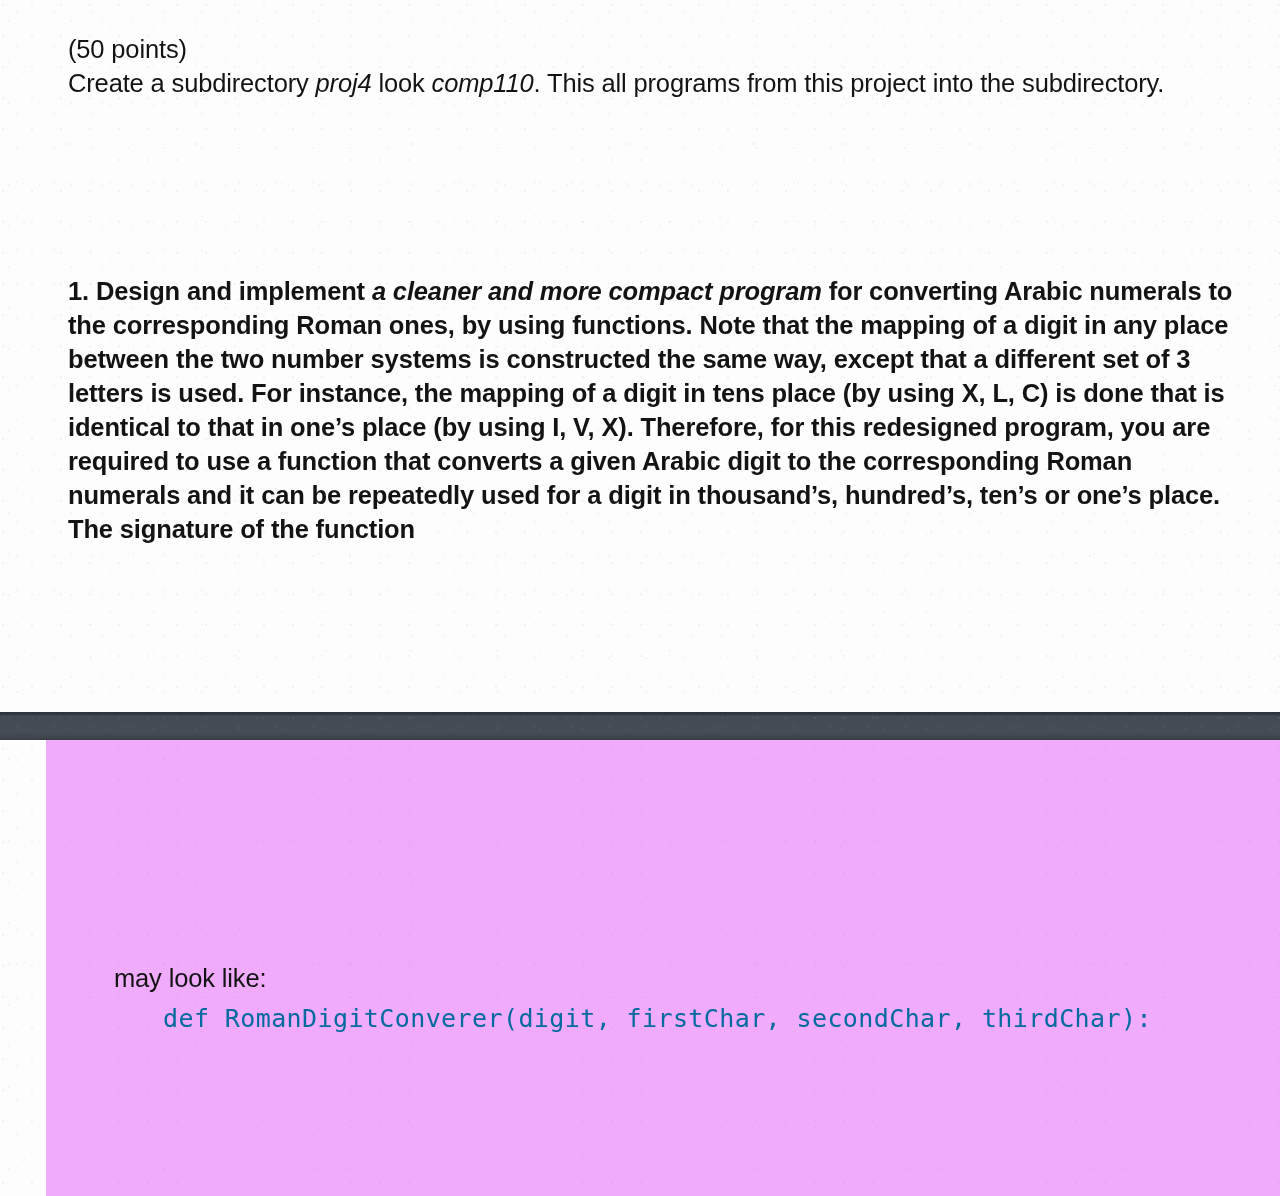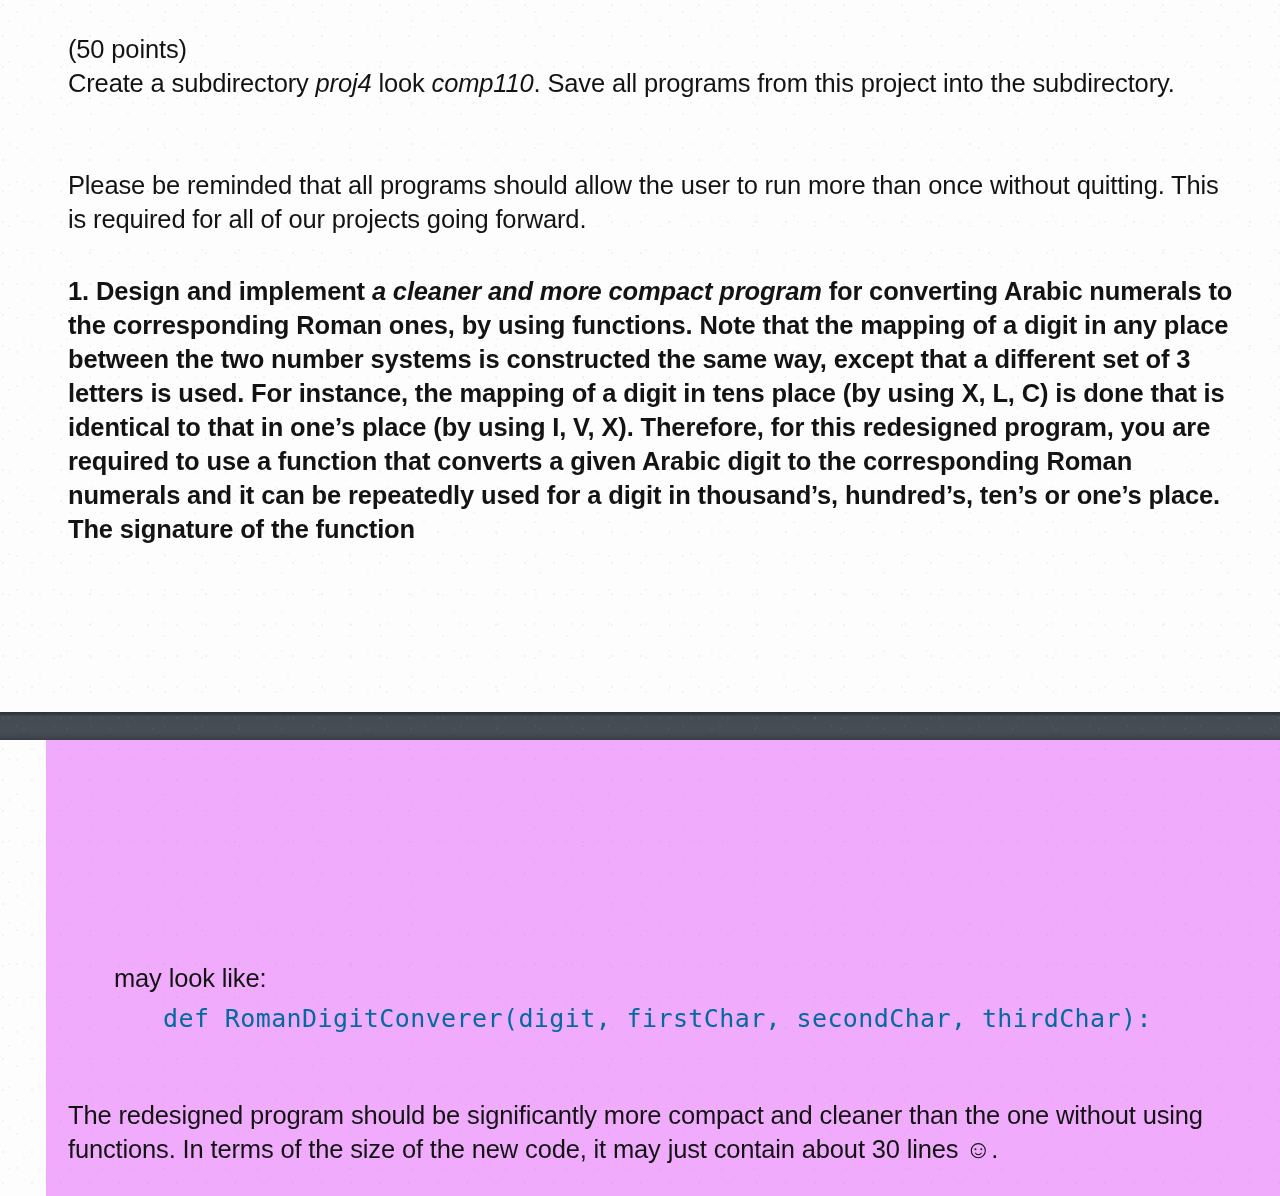--- a/index.html
+++ b/index.html
@@ -116,35 +116,33 @@
   }
 </style>
 </head>
 <body>
 
 <div class="page">
 
   <div class="region-top">
 
     <p class="body-text para-1"><span>(50 points)
-Create a subdirectory </span><em class="italic-term">proj4</em><span> look </span><em class="italic-term">comp110</em><span>. Save all programs from this project into the subdirectory.</span></p>
+Create a subdirectory </span><em class="italic-term">proj4</em><span> look </span><em class="italic-term">comp110</em><span>. This all programs from this project into the subdirectory.</span></p>
 
-    <p class="body-text para-2">Please be reminded that all programs should allow the user to run more than once without quitting. This is required for all of our projects going forward.</p>
 
     <p class="body-text para-3"><span>1. Design and implement </span><em class="italic-term">a cleaner and more compact program</em><span> for converting Arabic numerals to the corresponding Roman ones, by using functions. Note that the mapping of a digit in any place between the two number systems is constructed the same way, except that a different set of 3 letters is used. For instance, the mapping of a digit in tens place (by using X, L, C) is done that is identical to that in one’s place (by using I, V, X). Therefore, for this redesigned program, you are required to use a function that converts a given Arabic digit to the corresponding Roman numerals and it can be repeatedly used for a digit in thousand’s, hundred’s, ten’s or one’s place. The signature of the function</span></p>
 
   </div>
 
   <div class="scan-divider"></div>
 
   <div class="region-bottom">
 
     <p class="body-text para-may-look">may look like:</p>
 
   </div>
 
   <div class="code-line">def RomanDigitConverer(digit, firstChar, secondChar, thirdChar):</div>
 
-  <p class="body-text para-closing">The redesigned program should be significantly more compact and cleaner than the one without using functions. In terms of the size of the new code, it may just contain about 30 lines ☺.</p>
 
 </div>
 
 <div class="scan-noise"></div>
 
 </body></html>

